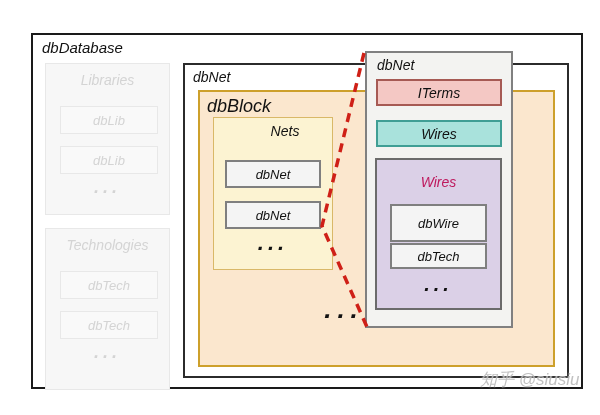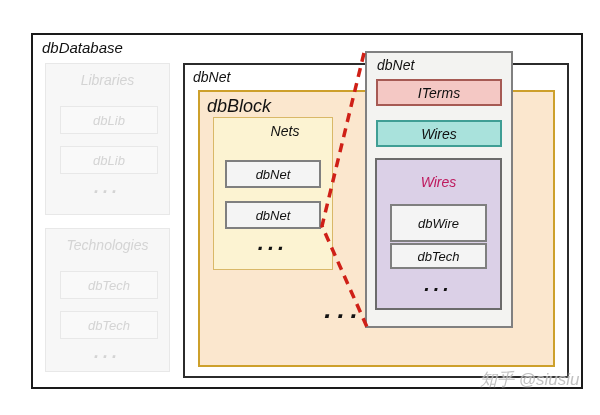--- a/index.html
+++ b/index.html
@@ -9,21 +9,21 @@
 
   
   .db-outer{left:31px;top:33px;width:552px;height:356px;background:#fff;
             border:2px solid var(--outer-border,#1a1a1a);z-index:1;}
   .db-label{left:42px;top:39px;font-size:15px;color:#111;z-index:2;}
 
   
   .faded-group{width:125px;background:var(--faded-fill,#f7f7f7);
                border:1px solid var(--faded-border,#ebebeb);z-index:2;}
   .grp-libraries{left:45px;top:63px;height:152px;}
-  .grp-technologies{left:45px;top:228px;height:144px;}
+  .grp-technologies{left:45px;top:228px;height:162px;}
   .faded-title{width:100%;text-align:center;top:8px;font-size:14px;
                color:var(--faded-text,#d2d2d2);position:absolute;}
   .faded-item{left:14px;width:96px;height:26px;border:1px solid var(--faded-border,#e4e4e4);
               background:#f9f9f9;color:var(--faded-text,#d5d5d5);font-size:13px;
               display:flex;align-items:center;justify-content:center;position:absolute;}
   .fi-1{top:42px;} .fi-2{top:82px;}
   .faded-more{width:100%;text-align:center;top:114px;position:absolute;
               font-size:18px;font-weight:bold;letter-spacing:4px;
               color:var(--faded-text,#d5d5d5);line-height:18px;}
 

